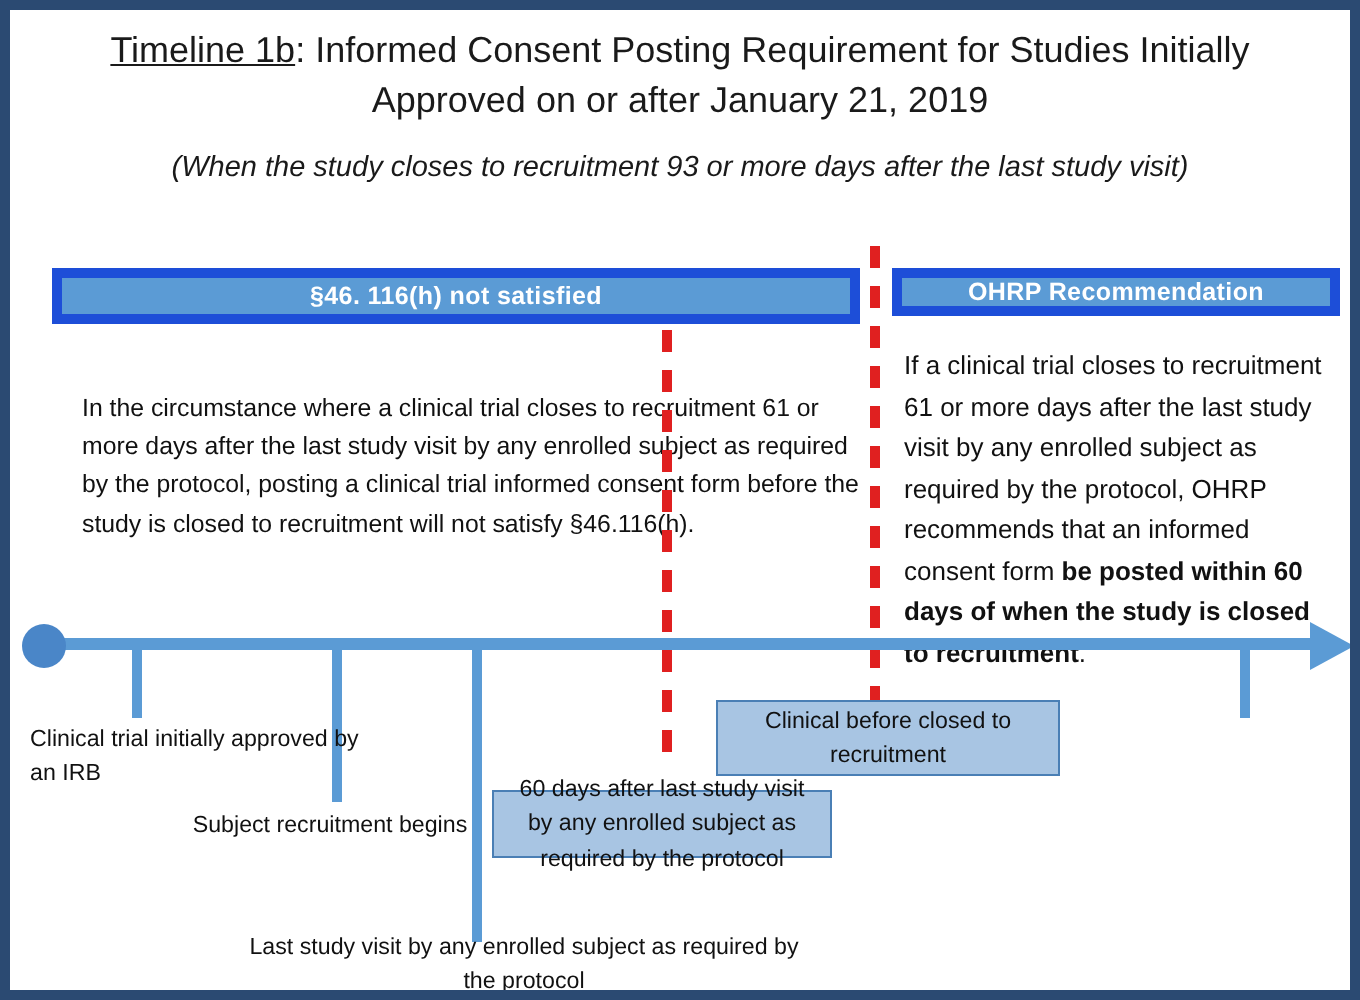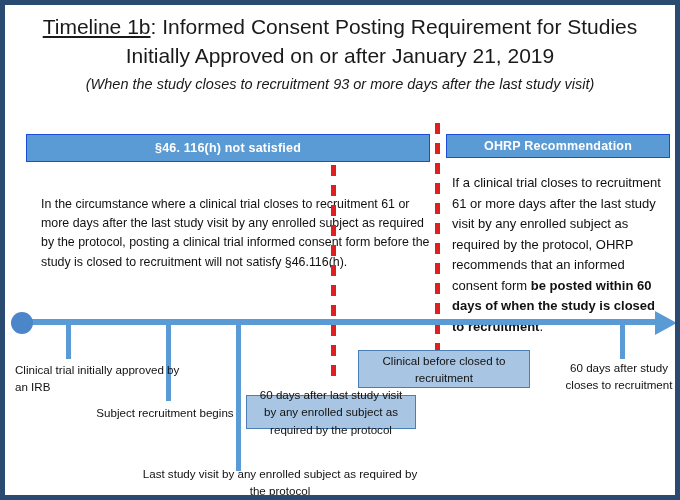--- a/index.html
+++ b/index.html
@@ -18,42 +18,42 @@
     background: #ffffff;
     border: 5px solid #2b4a72;
     overflow: hidden;
   }
   .abs { position: absolute; }
 
   
   #title-block {
     left: 0; right: 0; top: 8px;
     text-align: center;
-    font-size: 21px;
+    font-size: 18px;
     line-height: 1.38;
     color: #1a1a1a;
     padding: 0 18px;
     box-sizing: border-box;
   }
   #title-underline { text-decoration: underline; }
   #subtitle-block {
     left: 0; right: 0; top: 70px;
     text-align: center;
     font-style: italic;
     font-size: 14.5px;
     line-height: 1.35;
     color: #1a1a1a;
     padding: 0 14px;
     box-sizing: border-box;
   }
 
   
   .header-bar {
     background: #5b9bd5;
-    border: 1px solid #1d4ed8;
+    border: 5px solid #1d4ed8;
     color: #ffffff;
     font-weight: bold;
     font-size: 12.5px;
     display: flex;
     align-items: center;
     justify-content: center;
     box-sizing: border-box;
     letter-spacing: .2px;
   }
   #bar-left  { left: 21px;  top: 129px; width: 404px; height: 28px; }
@@ -132,21 +132,21 @@
   #callout-60days { left: 241px; top: 390px; width: 170px; height: 34px; }
 
   
   .axis-label {
     font-size: 11.6px;
     line-height: 1.45;
     color: #111111;
   }
   #label-irb       { left: 10px;  top: 357px; width: 170px; text-align: left; }
   #label-subject   { left: 85px;  top: 400px; width: 150px; text-align: center; }
-  #label-lastvisit { left: 130px; top: 461px; width: 290px; text-align: center; }
+  #label-lastvisit { left: 112px; top: 461px; width: 290px; text-align: center; }
   #label-60after   { left: 560px; top: 355px; width: 108px; text-align: center; }
 </style>
 </head>
 <body>
 
 <div id="slide">
 
   <div id="title-block" class="abs">
     <span id="title-underline">Timeline 1b</span><span>: Informed Consent Posting Requirement for Studies Initially Approved on or after January 21, 2019</span>
   </div>
@@ -171,15 +171,14 @@
   <div id="tick-2" class="tick abs"></div>
   <div id="tick-3" class="tick abs"></div>
   <div id="tick-4" class="tick abs"></div>
 
   <div id="callout-closed" class="callout abs">Clinical before closed to recruitment</div>
   <div id="callout-60days" class="callout abs">60 days after last study visit by any enrolled subject as required by the protocol</div>
 
   <div id="label-subject" class="axis-label abs">Subject recruitment begins</div>
   <div id="label-irb" class="axis-label abs">Clinical trial initially approved by an IRB</div>
   <div id="label-lastvisit" class="axis-label abs">Last study visit by any enrolled subject as required by the protocol</div>
-  <div id="label-60after" class="axis-label abs">60 days after study closes to recruitment</div>
 
 </div>
 
 </body></html>

